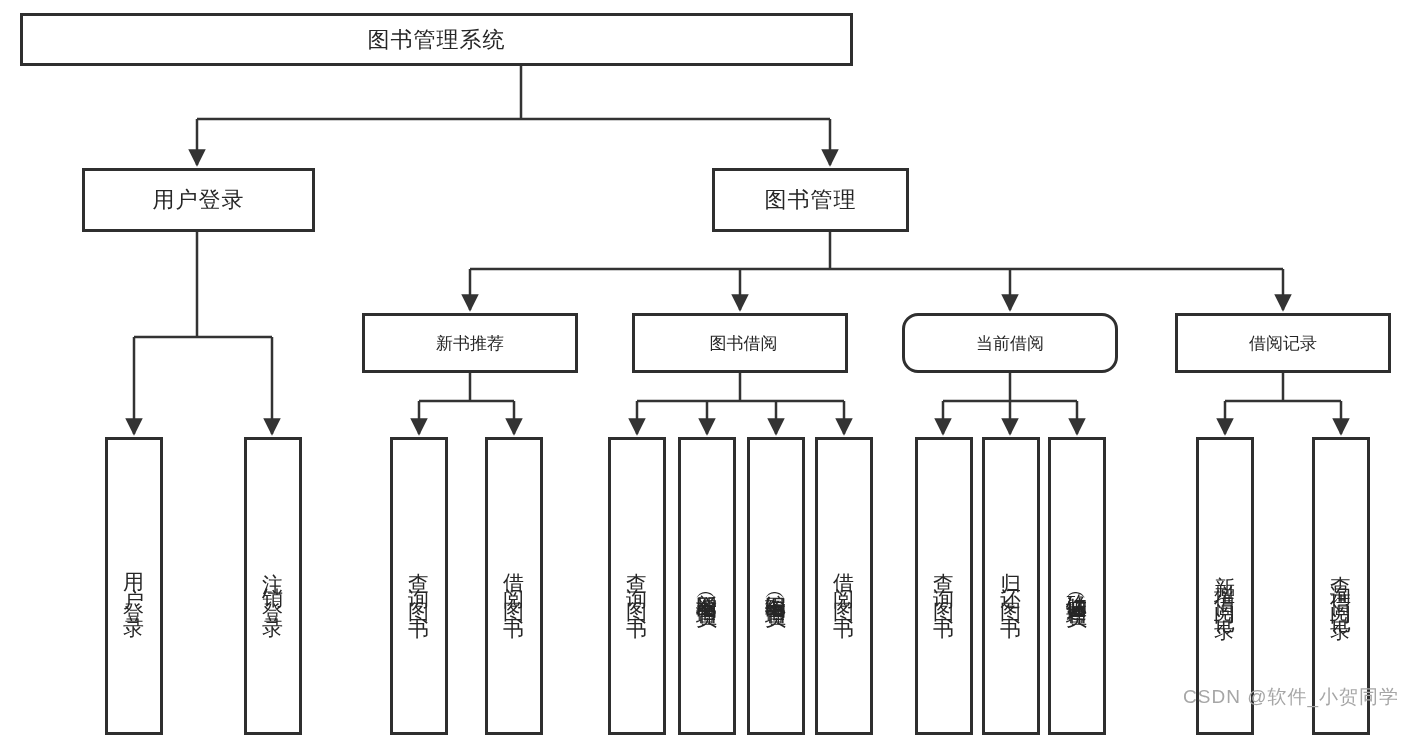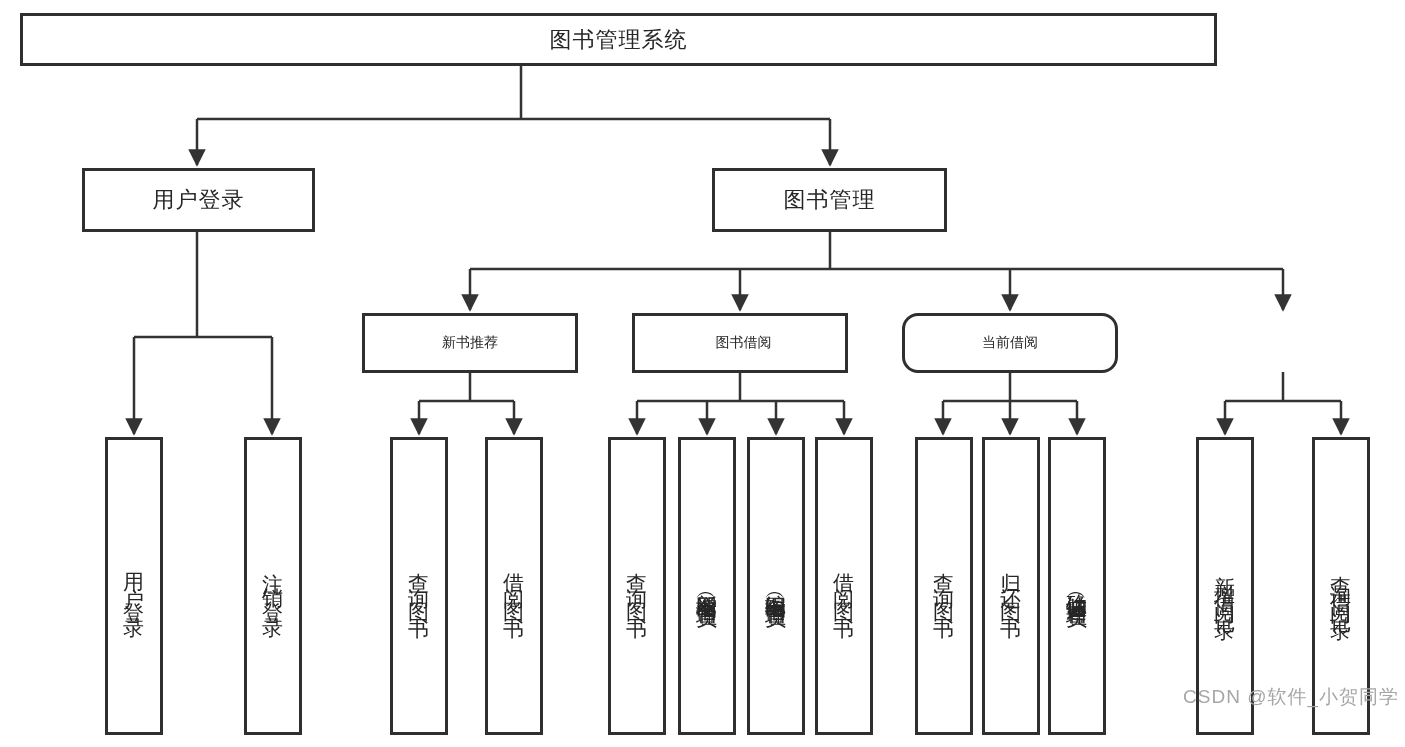--- a/index.html
+++ b/index.html
@@ -35,21 +35,21 @@
     display: flex;
     align-items: center;
     justify-content: center;
     color: var(--text);
   }
   .node.h {
     font-size: 22px;
     letter-spacing: 1px;
   }
   .node.l3 {
-    font-size: 14px;
+    font-size: 17px;
   }
   .node.leaf {
     font-size: 21px;
   }
   .leaf .vtext {
     writing-mode: vertical-lr;
     text-orientation: mixed;
     line-height: 1;
     white-space: nowrap;
   }
@@ -102,39 +102,42 @@
       <path d="M776,401 V434" marker-end="url(#arrow)"></path>
       <path d="M844,401 V434" marker-end="url(#arrow)"></path>
       <path d="M943,401 V434" marker-end="url(#arrow)"></path>
       <path d="M1010,401 V434" marker-end="url(#arrow)"></path>
       <path d="M1077,401 V434" marker-end="url(#arrow)"></path>
       <path d="M1225,401 V434" marker-end="url(#arrow)"></path>
       <path d="M1341,401 V434" marker-end="url(#arrow)"></path>
     </g>
   </svg>
 
-  <div class="node h" style="left:20px; top:13px; width:1197px; height:53px;text-align:center;">
+  <div class="node h" style="left:20px; top:13px; width:833px; height:53px;text-align:center;">
     <span>图书管理系统</span>
   </div>
 
   <div class="node h" style="left:82px; top:168px; width:233px; height:64px;">
     <span>用户登录</span>
   </div>
-  <div class="node h" style="left:712px; top:168px; width:235px; height:64px;">
+  <div class="node h" style="left:712px; top:168px; width:197px; height:64px;">
     <span>图书管理</span>
   </div>
 
   <div class="node l3" style="left:362px; top:313px; width:216px; height:60px;">
     <span>新书推荐</span>
   </div>
   <div class="node l3" style="left:632px; top:313px; width:216px; height:60px;padding-left:7px;">
     <span>图书借阅</span>
   </div>
   <div class="node l3" style="left:902px; top:313px; width:216px; height:60px;border-radius:16px;">
     <span>当前借阅</span>
+  </div>
+  <div class="node l3" style="left:1175px; top:313px; width:216px; height:60px;">
+    <span>借阅记录</span>
   </div>
 
   <div class="node leaf ls4" style="left:105px; top:437px; width:58px; height:298px;">
     <span class="vtext">用户登录</span>
   </div>
   <div class="node leaf ls4" style="left:244px; top:437px; width:58px; height:298px;">
     <span class="vtext">注销登录</span>
   </div>
 
   <div class="node leaf ls4" style="left:390px; top:437px; width:58px; height:298px;">

